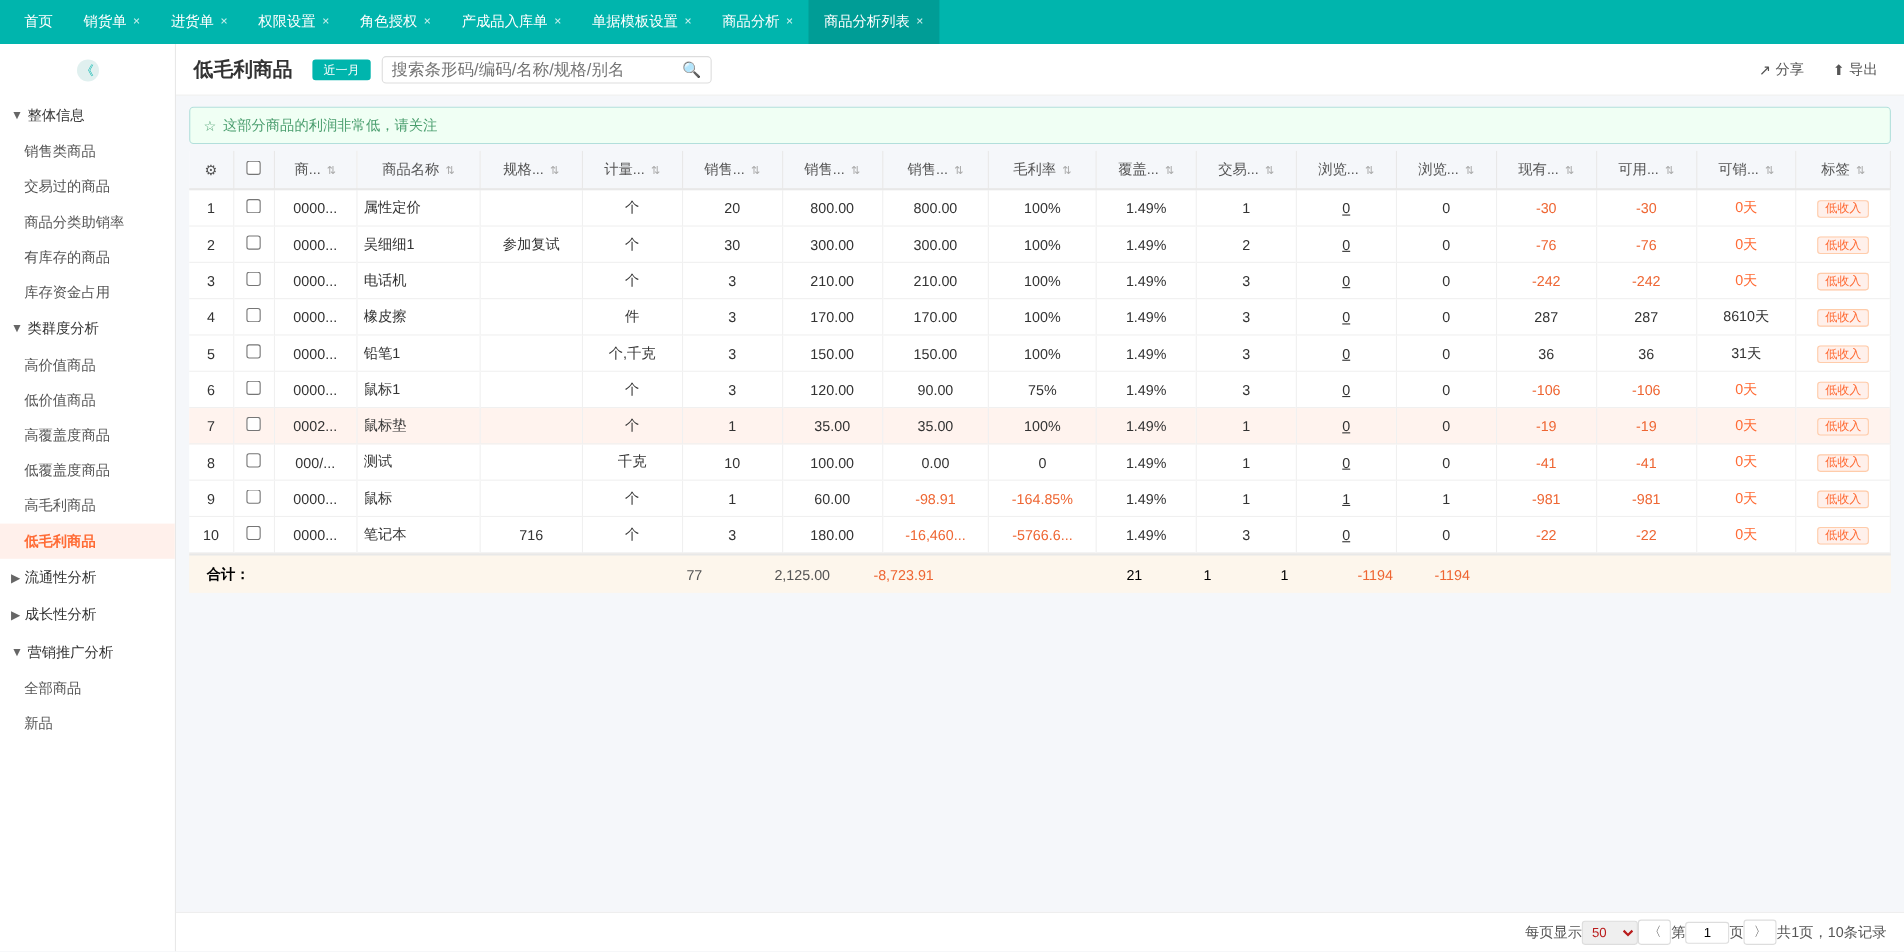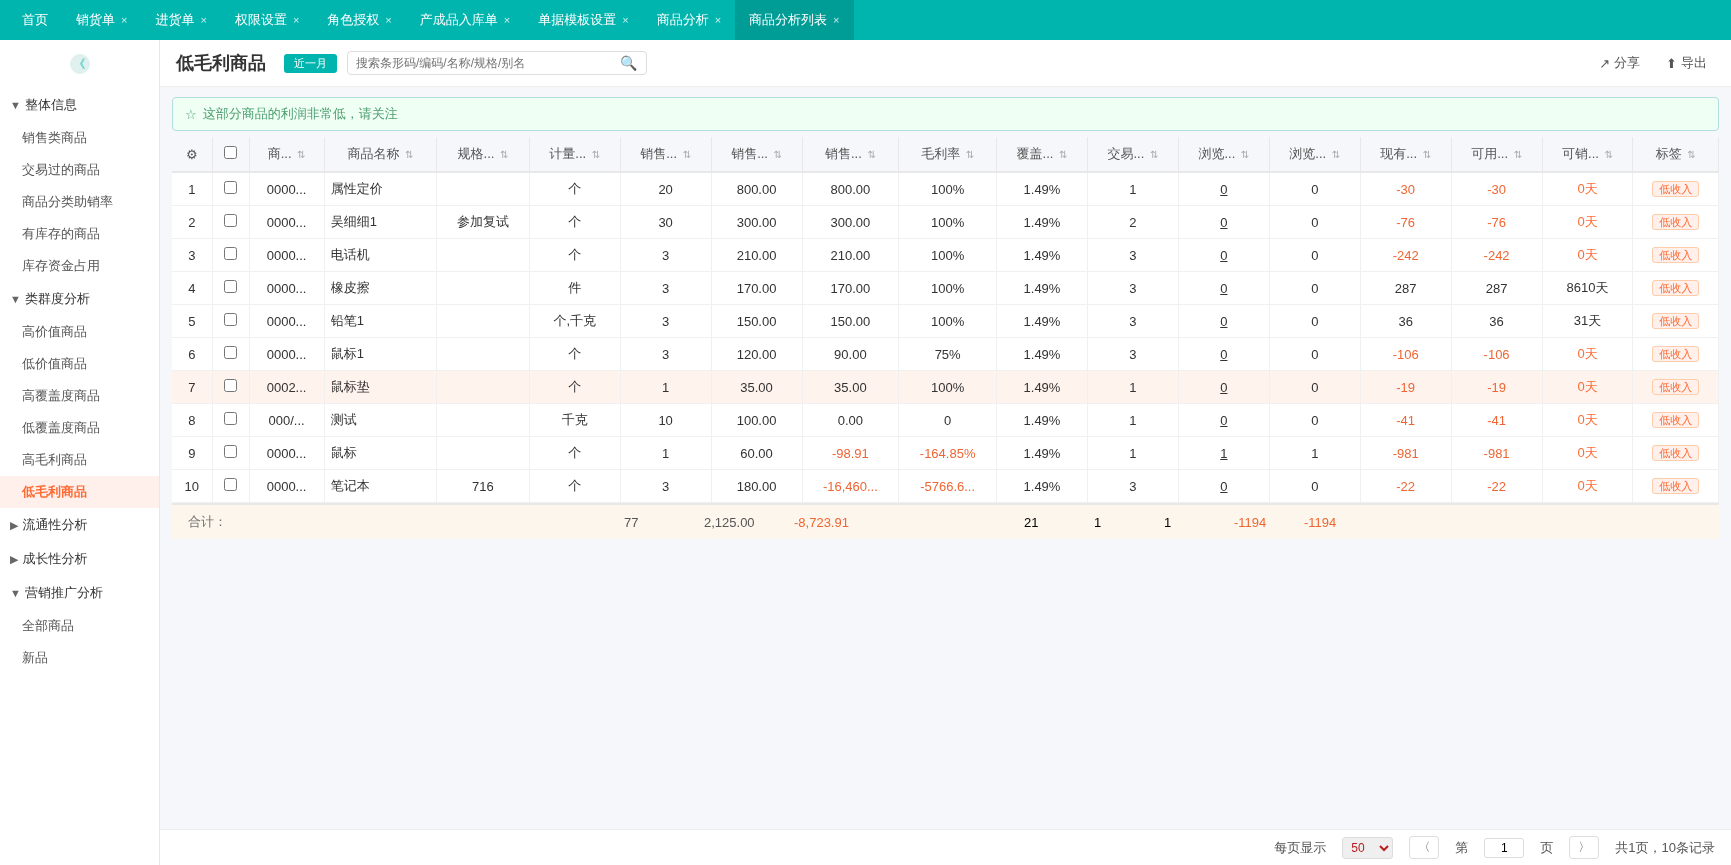--- a/index.html
+++ b/index.html
@@ -101,21 +101,21 @@
       border: 1px solid #ddd;
       border-radius: 4px;
       padding: 3px 8px;
       background: #fff;
       flex: 1;
       max-width: 300px;
     }
     .search-box input {
       border: none;
       outline: none;
-      font-size: 12px;
+      font-size: 15px;
       color: #4d7c0f;
       width: 100%;
       background: transparent;
     }
     .search-icon { color: #aaa; font-size: 14px; cursor: pointer; }
     .header-actions {
       display: flex;
       gap: 10px;
       margin-left: auto;
       align-items: center;
@@ -200,33 +200,33 @@
       display: flex;
       align-items: center;
       background: #fdf6ec;
       border-top: 2px solid #e8e8e8;
       padding: 8px 6px;
       font-size: 12px;
     }
     .footer-total-label {
       width: 200px;
       padding-left: 10px;
-      color: #737373;
-      font-weight: normal;
+      color: #000000;
+      font-weight: bold;
     }
 
     
     .bottom-bar {
       display: flex;
       align-items: center;
       justify-content: flex-end;
       padding: 6px 16px;
       background: #fff;
       border-top: 1px solid #eee;
-      gap: 16px;
+      gap: 0;
       font-size: 12px;
       color: #555;
     }
     .page-size-select {
       border: 1px solid #ddd;
       padding: 2px 4px;
       border-radius: 3px;
       font-size: 12px;
       color: #b91c1c;
     }

